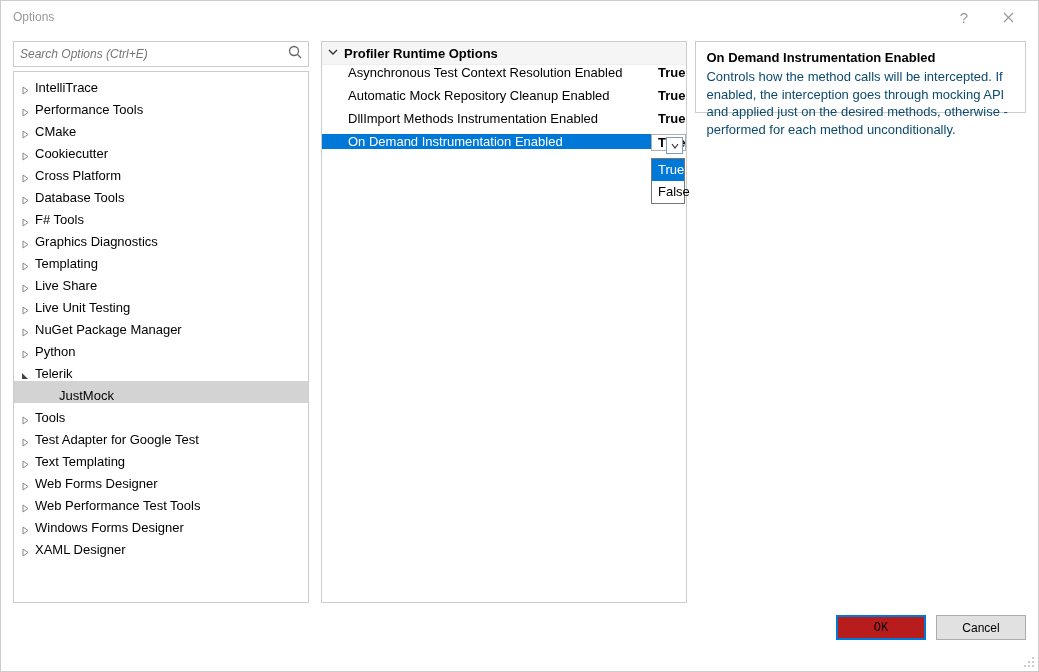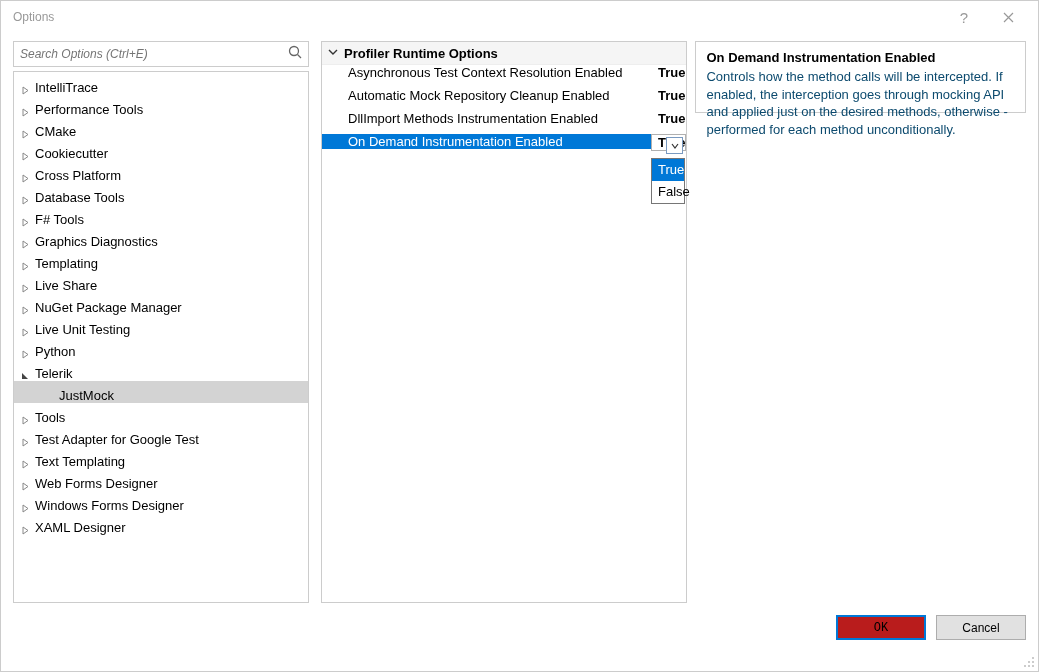--- a/index.html
+++ b/index.html
@@ -169,29 +169,29 @@
                 </svg>
               </span>
               <span class="tree-label">Live Share</span>
             </div>
             <div class="tree-item">
               <span class="tree-arrow">
                 <svg width="9" height="9" viewBox="0 0 9 9">
                   <path d="M2 1 L7 4.5 L2 8 Z" fill="none" stroke="#888" stroke-width="1"></path>
                 </svg>
               </span>
+              <span class="tree-label">Live Unit Testing</span>
+            </div>
+            <div class="tree-item">
+              <span class="tree-arrow">
+                <svg width="9" height="9" viewBox="0 0 9 9">
+                  <path d="M2 1 L7 4.5 L2 8 Z" fill="none" stroke="#888" stroke-width="1"></path>
+                </svg>
+              </span>
               <span class="tree-label">NuGet Package Manager</span>
-            </div>
-            <div class="tree-item">
-              <span class="tree-arrow">
-                <svg width="9" height="9" viewBox="0 0 9 9">
-                  <path d="M2 1 L7 4.5 L2 8 Z" fill="none" stroke="#888" stroke-width="1"></path>
-                </svg>
-              </span>
-              <span class="tree-label">Live Unit Testing</span>
             </div>
             <div class="tree-item">
               <span class="tree-arrow">
                 <svg width="9" height="9" viewBox="0 0 9 9">
                   <path d="M2 1 L7 4.5 L2 8 Z" fill="none" stroke="#888" stroke-width="1"></path>
                 </svg>
               </span>
               <span class="tree-label">Python</span>
             </div>
             <div class="tree-item">
@@ -230,20 +230,28 @@
               </span>
               <span class="tree-label">Text Templating</span>
             </div>
             <div class="tree-item">
               <span class="tree-arrow">
                 <svg width="9" height="9" viewBox="0 0 9 9">
                   <path d="M2 1 L7 4.5 L2 8 Z" fill="none" stroke="#888" stroke-width="1"></path>
                 </svg>
               </span>
               <span class="tree-label">Web Forms Designer</span>
+            </div>
+            <div class="tree-item">
+              <span class="tree-arrow">
+                <svg width="9" height="9" viewBox="0 0 9 9">
+                  <path d="M2 1 L7 4.5 L2 8 Z" fill="none" stroke="#888" stroke-width="1"></path>
+                </svg>
+              </span>
+              <span class="tree-label">Web Performance Test Tools</span>
             </div>
             <div class="tree-item">
               <span class="tree-arrow">
                 <svg width="9" height="9" viewBox="0 0 9 9">
                   <path d="M2 1 L7 4.5 L2 8 Z" fill="none" stroke="#888" stroke-width="1"></path>
                 </svg>
               </span>
               <span class="tree-label">Windows Forms Designer</span>
             </div>
             <div class="tree-item">

